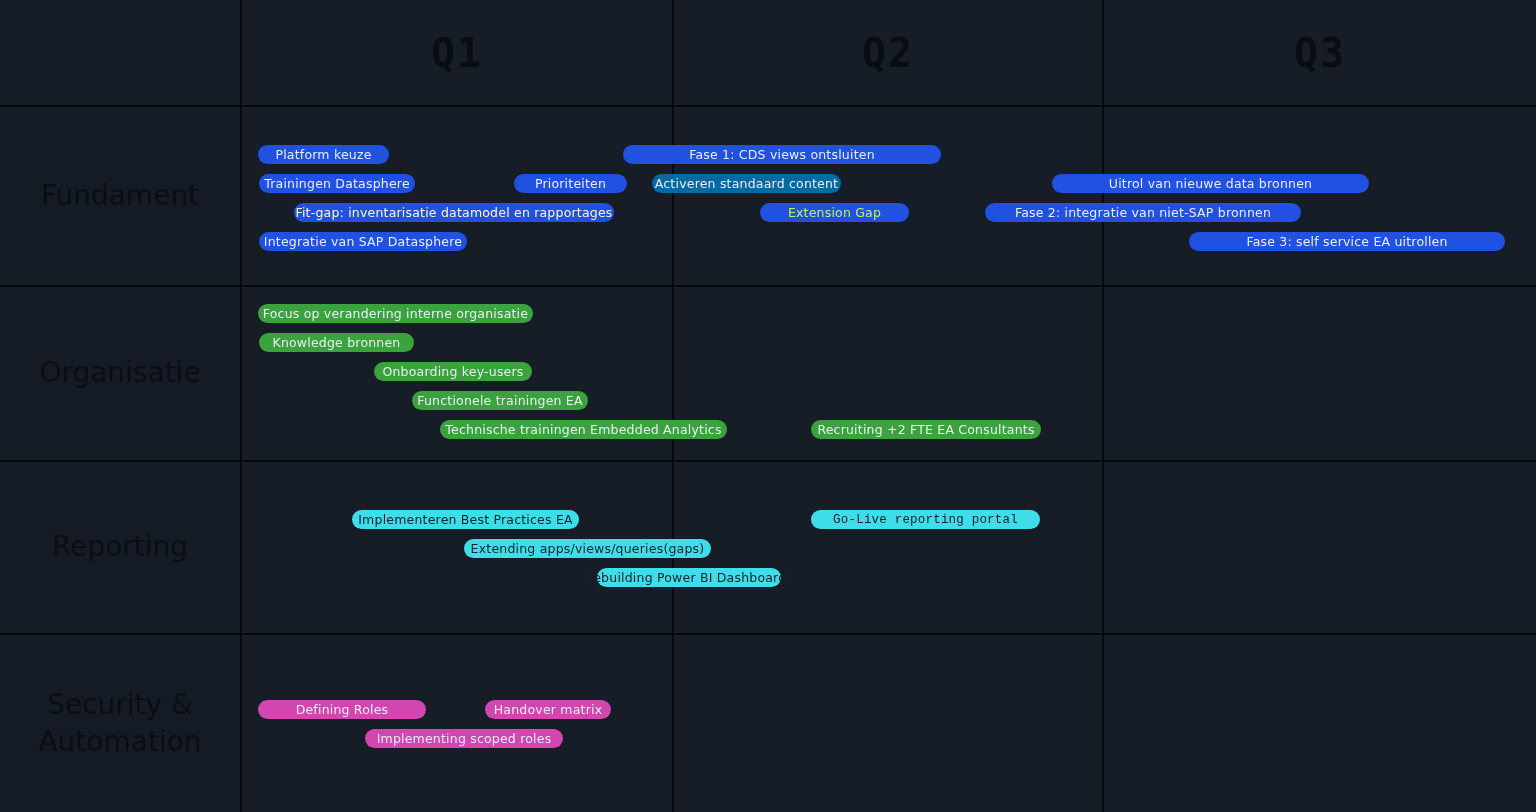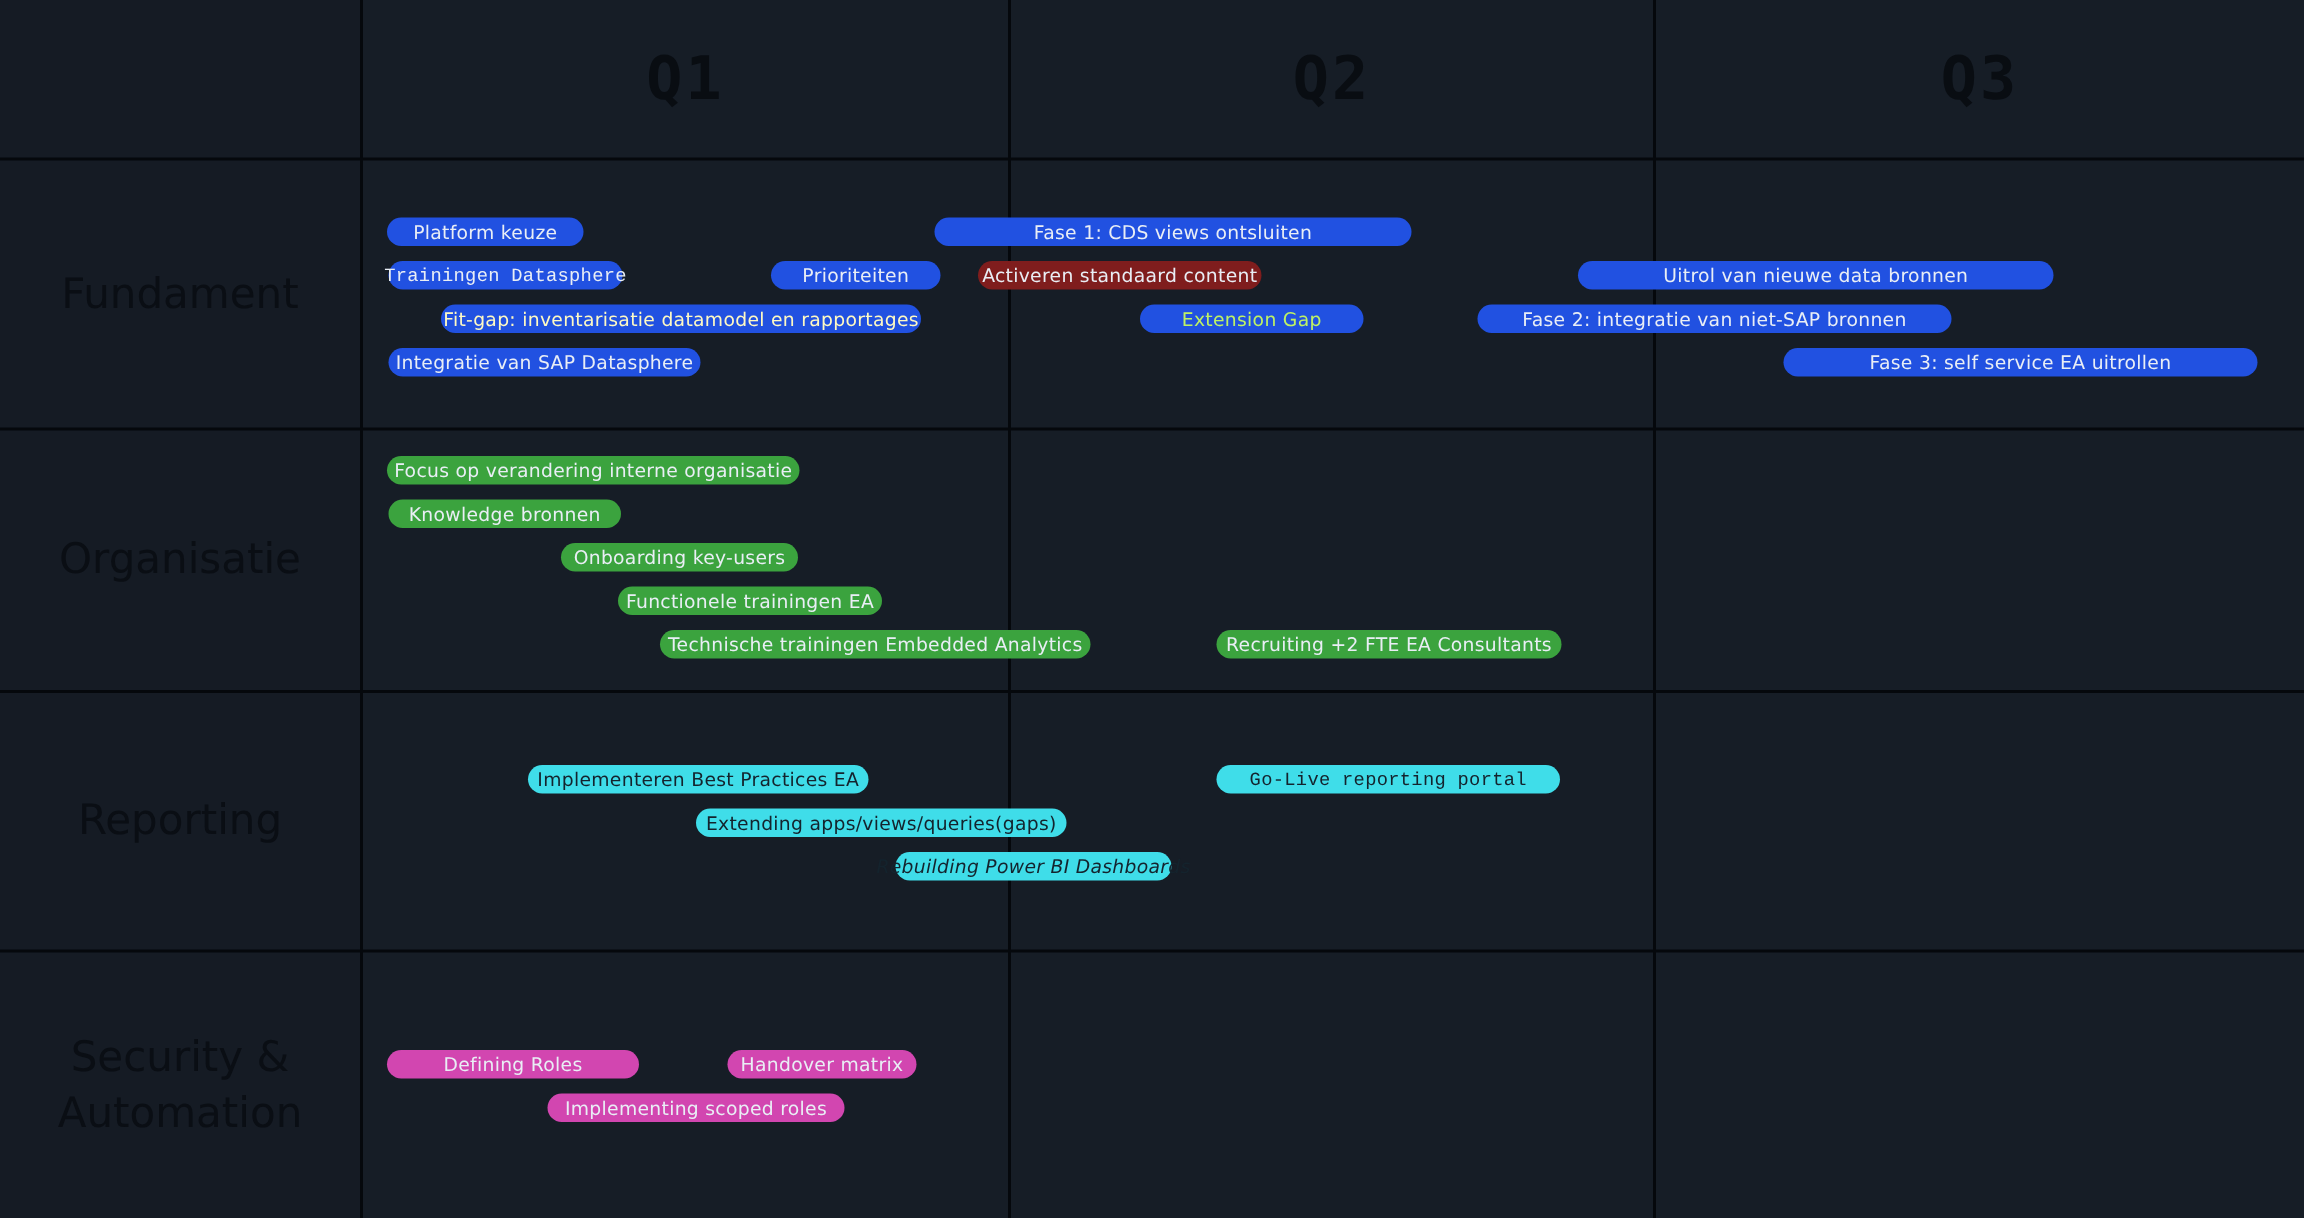--- a/index.html
+++ b/index.html
@@ -116,37 +116,37 @@
       <span class="row-label">Security &amp; Automation</span>
     </div>
     <div class="cell"></div>
     <div class="cell"></div>
     <div class="cell"></div>
   </div>
 
   <div class="tasks-layer">
       <div class="pill" style="left: 258px; top: 145px; width: 131px; background: rgb(33, 81, 225); color: rgb(233, 238, 245);">Platform keuze</div>
       <div class="pill" style="left: 623px; top: 145px; width: 318px; background: rgb(33, 81, 225); color: rgb(233, 238, 245);">Fase 1: CDS views ontsluiten</div>
-      <div class="pill" style="left: 259px; top: 174px; width: 156px; background: rgb(33, 81, 225); color: rgb(233, 238, 245); font-family: Liberation Mono, monospace;">Trainingen Datasphere</div>
+      <div class="pill" style="left: 259px; top: 174px; width: 156px; background: rgb(33, 81, 225); color: rgb(233, 238, 245);">Trainingen Datasphere</div>
       <div class="pill" style="left: 514px; top: 174px; width: 113px; background: rgb(33, 81, 225); color: rgb(233, 238, 245);">Prioriteiten</div>
-      <div class="pill" style="left: 652px; top: 174px; width: 189px; background: #7f1d1d; color: rgb(233, 238, 245);">Activeren standaard content</div>
+      <div class="pill" style="left: 652px; top: 174px; width: 189px; background: #0369a1; color: rgb(233, 238, 245);">Activeren standaard content</div>
       <div class="pill" style="left: 1052px; top: 174px; width: 317px; background: rgb(33, 81, 225); color: rgb(233, 238, 245);">Uitrol van nieuwe data bronnen</div>
       <div class="pill" style="left: 294px; top: 203px; width: 320px; background: rgb(33, 81, 225); color: #fef9c3;">Fit-gap: inventarisatie datamodel en rapportages</div>
       <div class="pill" style="left: 760px; top: 203px; width: 149px; background: rgb(33, 81, 225); color: #bef264;">Extension Gap</div>
       <div class="pill" style="left: 985px; top: 203px; width: 316px; background: rgb(33, 81, 225); color: rgb(233, 238, 245); text-align: right;">Fase 2: integratie van niet-SAP bronnen</div>
       <div class="pill" style="left: 259px; top: 232px; width: 208px; background: rgb(33, 81, 225); color: rgb(233, 238, 245);">Integratie van SAP Datasphere</div>
       <div class="pill" style="left: 1189px; top: 232px; width: 316px; background: rgb(33, 81, 225); color: rgb(233, 238, 245);">Fase 3: self service EA uitrollen</div>
       <div class="pill" style="left: 258px; top: 304px; width: 275px; background: rgb(59, 163, 62); color: rgb(233, 238, 245);">Focus op verandering interne organisatie</div>
       <div class="pill" style="left: 259px; top: 333px; width: 155px; background: rgb(59, 163, 62); color: rgb(233, 238, 245);">Knowledge bronnen</div>
       <div class="pill" style="left: 374px; top: 362px; width: 158px; background: rgb(59, 163, 62); color: rgb(233, 238, 245);">Onboarding key-users</div>
       <div class="pill" style="left: 412px; top: 391px; width: 176px; background: rgb(59, 163, 62); color: rgb(233, 238, 245);">Functionele trainingen EA</div>
       <div class="pill" style="left: 440px; top: 420px; width: 287px; background: rgb(59, 163, 62); color: rgb(233, 238, 245);">Technische trainingen Embedded Analytics</div>
       <div class="pill" style="left: 811px; top: 420px; width: 230px; background: rgb(59, 163, 62); color: rgb(233, 238, 245);">Recruiting +2 FTE EA Consultants</div>
       <div class="pill" style="left: 352px; top: 510px; width: 227px; background: rgb(63, 221, 233); color: rgb(20, 35, 45);">Implementeren Best Practices EA</div>
       <div class="pill" style="left: 811px; top: 510px; width: 229px; background: rgb(63, 221, 233); color: rgb(20, 35, 45); font-family: Liberation Mono, monospace;">Go-Live reporting portal</div>
       <div class="pill" style="left: 464px; top: 539px; width: 247px; background: rgb(63, 221, 233); color: rgb(20, 35, 45);">Extending apps/views/queries(gaps)</div>
-      <div class="pill" style="left: 597px; top: 568px; width: 184px; background: rgb(63, 221, 233); color: rgb(20, 35, 45); font-style: italic;">Rebuilding Power BI Dashboards</div>
+      <div class="pill" style="left: 597px; top: 568px; width: 184px; background: rgb(63, 221, 233); color: rgb(20, 35, 45);">Rebuilding Power BI Dashboards</div>
       <div class="pill" style="left: 258px; top: 700px; width: 168px; background: rgb(210, 70, 176); color: rgb(233, 238, 245);">Defining Roles</div>
       <div class="pill" style="left: 485px; top: 700px; width: 126px; background: rgb(210, 70, 176); color: rgb(233, 238, 245);">Handover matrix</div>
       <div class="pill" style="left: 365px; top: 729px; width: 198px; background: rgb(210, 70, 176); color: rgb(233, 238, 245);">Implementing scoped roles</div>
     </div>
 
 </div>
 
 </body></html>

